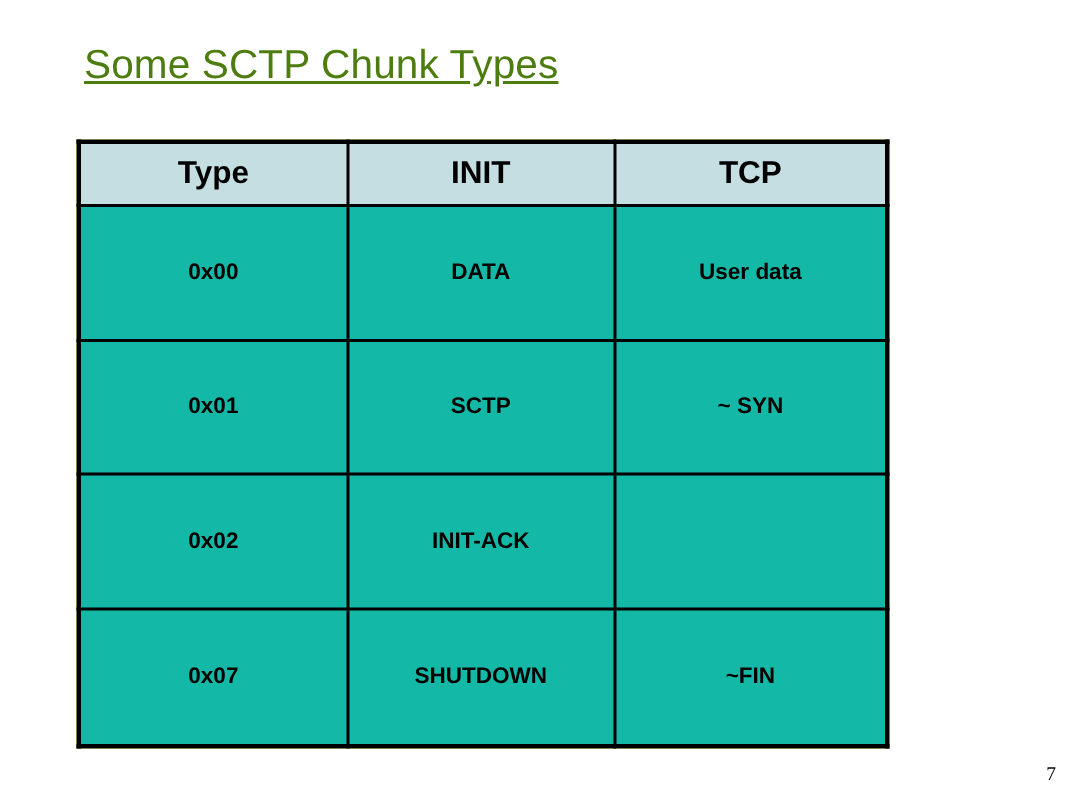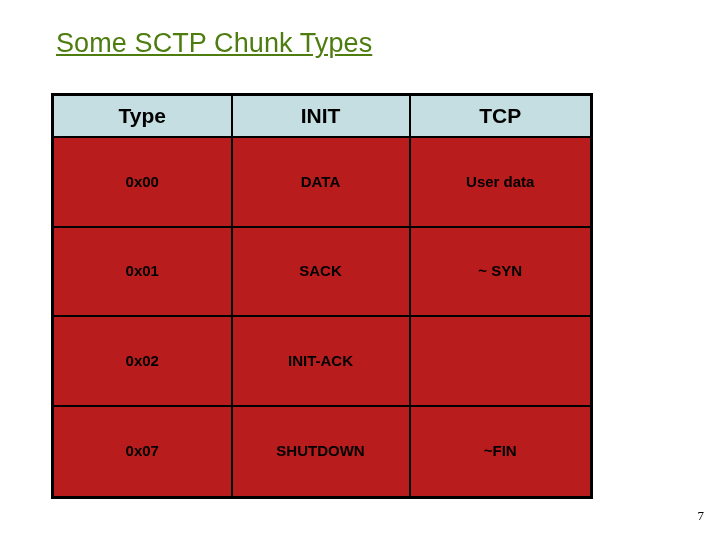--- a/index.html
+++ b/index.html
@@ -73,21 +73,21 @@
 
   table.chunk-table thead th {
     background: #c4dee1;
     font-size: 21px;
     line-height: 24px;
     height: 36px;
     font-weight: bold;
   }
 
   table.chunk-table tbody td {
-    background: #b91c1c;
+    background: #14b8a6;
   }
 
   td.cell-empty {
     font-size: 0;
   }
 
   #page-number {
     position: absolute;
     right: 16px;
     bottom: 16px;
@@ -118,21 +118,21 @@
         </tr>
       </thead>
       <tbody id="table-body">
           <tr>
             <td>0x00</td>
             <td>DATA</td>
             <td>User data</td>
           </tr>
           <tr>
             <td>0x01</td>
-            <td>SACK</td>
+            <td>SCTP</td>
             <td>~ SYN</td>
           </tr>
           <tr>
             <td>0x02</td>
             <td>INIT-ACK</td>
             <td class="cell-empty"></td>
           </tr>
           <tr>
             <td>0x07</td>
             <td>SHUTDOWN</td>

